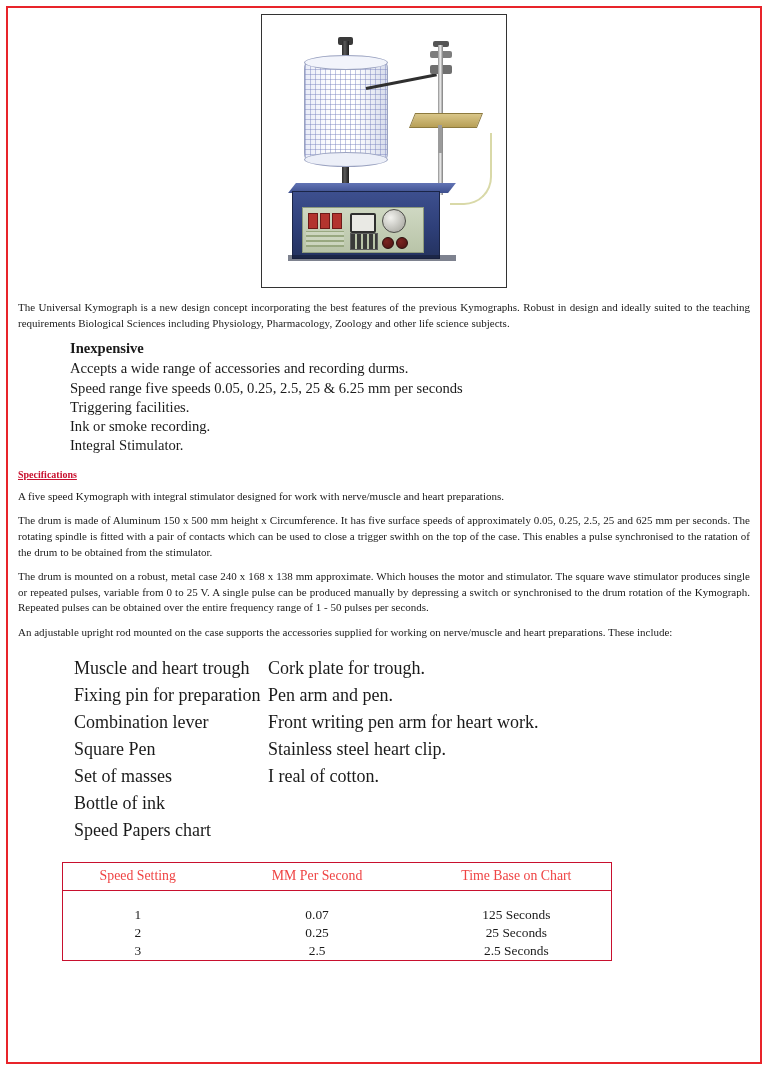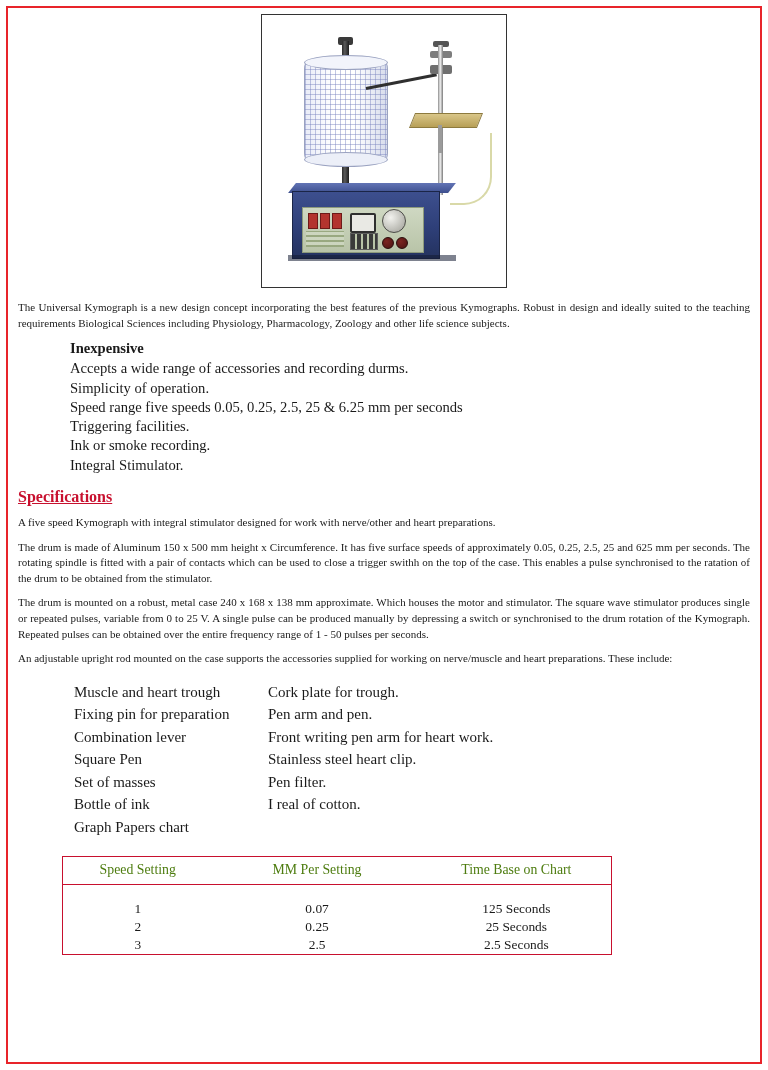--- a/index.html
+++ b/index.html
@@ -248,45 +248,45 @@
   }
   .feature-block .hd {
     font-weight: bold;
     margin-bottom: 1px;
   }
   .feature-block div { white-space: nowrap; }
 
   .spec-heading {
     color: #c8102e;
     font-weight: bold;
-    font-size: 16px;
+    font-size: 10px;
     text-decoration: underline;
     margin: 13px 0 5px 0;
   }
 
   
   .includes {
     display: flex;
     margin: 14px 0 0 56px;
-    font-size: 15px;
+    font-size: 18px;
     line-height: 1.5;
   }
   .includes .col-a { width: 194px; }
   .includes .col-b { width: 300px; }
 
   
   .spec-table {
     margin: 18px 0 0 44px;
     width: 550px;
     border: 1px solid #c8102e;
     border-collapse: collapse;
     font-size: 13.6px;
   }
   .spec-table th {
-    color: #4d7c0f;
+    color: #ef4444;
     font-weight: normal;
     padding: 5px 0 6px 0;
     border-bottom: 1px solid #c8102e;
     font-size: 13.8px;
   }
   .spec-table td {
     text-align: center;
     padding: 1px 0;
     font-size: 13.4px;
   }
@@ -331,59 +331,57 @@
         <div class="base-shadow"></div>
       </div>
     </div>
   </div>
 
   <p class="para intro">The Universal Kymograph is a new design concept incorporating the best features of the previous Kymographs. Robust in design and ideally suited to the teaching requirements Biological Sciences including Physiology, Pharmacology, Zoology and other life science subjects.</p>
 
   <div class="feature-block">
     <div class="hd">Inexpensive</div>
     <div>Accepts a wide range of accessories and recording durms.</div>
-    <div>Simplicity of operation.</div>
     <div>Speed range five speeds 0.05, 0.25, 2.5, 25 &amp; 6.25 mm  per seconds</div>
     <div>Triggering facilities.</div>
     <div>Ink or smoke recording.</div>
     <div>Integral Stimulator.</div>
   </div>
 
   <div class="spec-heading">Specifications</div>
 
-  <p class="para">A five speed Kymograph with  integral stimulator designed for work with  nerve/other and heart preparations.</p>
+  <p class="para">A five speed Kymograph with  integral stimulator designed for work with  nerve/muscle and heart preparations.</p>
   <p class="para">The drum is made of  Aluminum  150 x 500 mm  height x Circumference.  It has five surface speeds of approximately 0.05, 0.25, 2.5, 25  and 625  mm per seconds. The  rotating spindle is fitted with  a pair of contacts which  can  be used  to close  a  trigger swithh  on  the  top  of the  case. This  enables a  pulse  synchronised to the ratation of the drum to be  obtained from the stimulator.</p>
   <p class="para">The drum  is  mounted on  a robust, metal  case 240 x  168 x  138 mm  approximate. Which  houses the motor and stimulator.  The  square  wave stimulator  produces single  or repeated pulses,  variable  from 0  to 25  V. A single pulse can be produced manually by  depressing a switch or synchronised to the  drum rotation of the Kymograph. Repeated pulses can be obtained over the entire frequency range of 1 - 50 pulses per seconds.</p>
   <p class="para">An adjustable   upright rod mounted on the case supports the accessories supplied for working on nerve/muscle and heart preparations. These include:</p>
 
   <div class="includes">
     <div class="col-a">
       <div>Muscle and heart trough</div>
       <div>Fixing pin for preparation</div>
       <div>Combination lever</div>
       <div>Square Pen</div>
       <div>Set of masses</div>
       <div>Bottle of ink</div>
-      <div>Graph Papers chart</div>
+      <div>Speed Papers chart</div>
     </div>
     <div class="col-b">
       <div>Cork plate for trough.</div>
       <div>Pen arm and pen.</div>
       <div>Front writing pen arm for heart work.</div>
       <div>Stainless steel heart clip.</div>
-      <div>Pen filter.</div>
       <div>I real of cotton.</div>
     </div>
   </div>
 
   <table class="spec-table">
     <thead>
       <tr>
         <th class="col1">Speed Setting</th>
-        <th class="col2">MM Per Setting</th>
+        <th class="col2">MM Per Second</th>
         <th class="col3">Time Base on Chart</th>
       </tr>
     </thead>
     <tbody>
       <tr>
         <td>1</td>
         <td>0.07</td>
         <td>125 Seconds</td>
       </tr>
       <tr>

